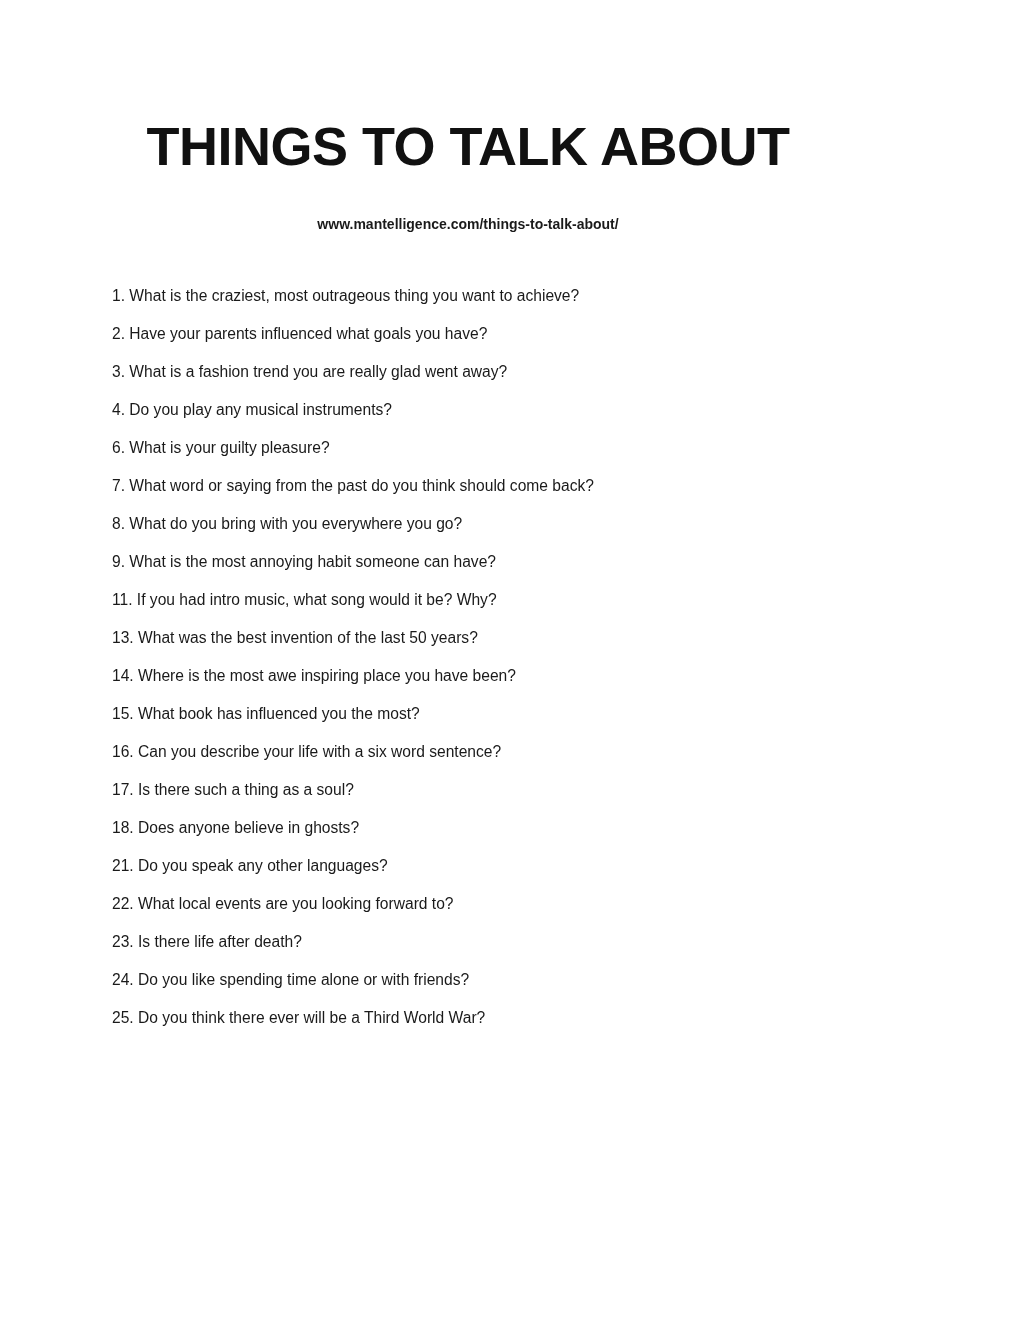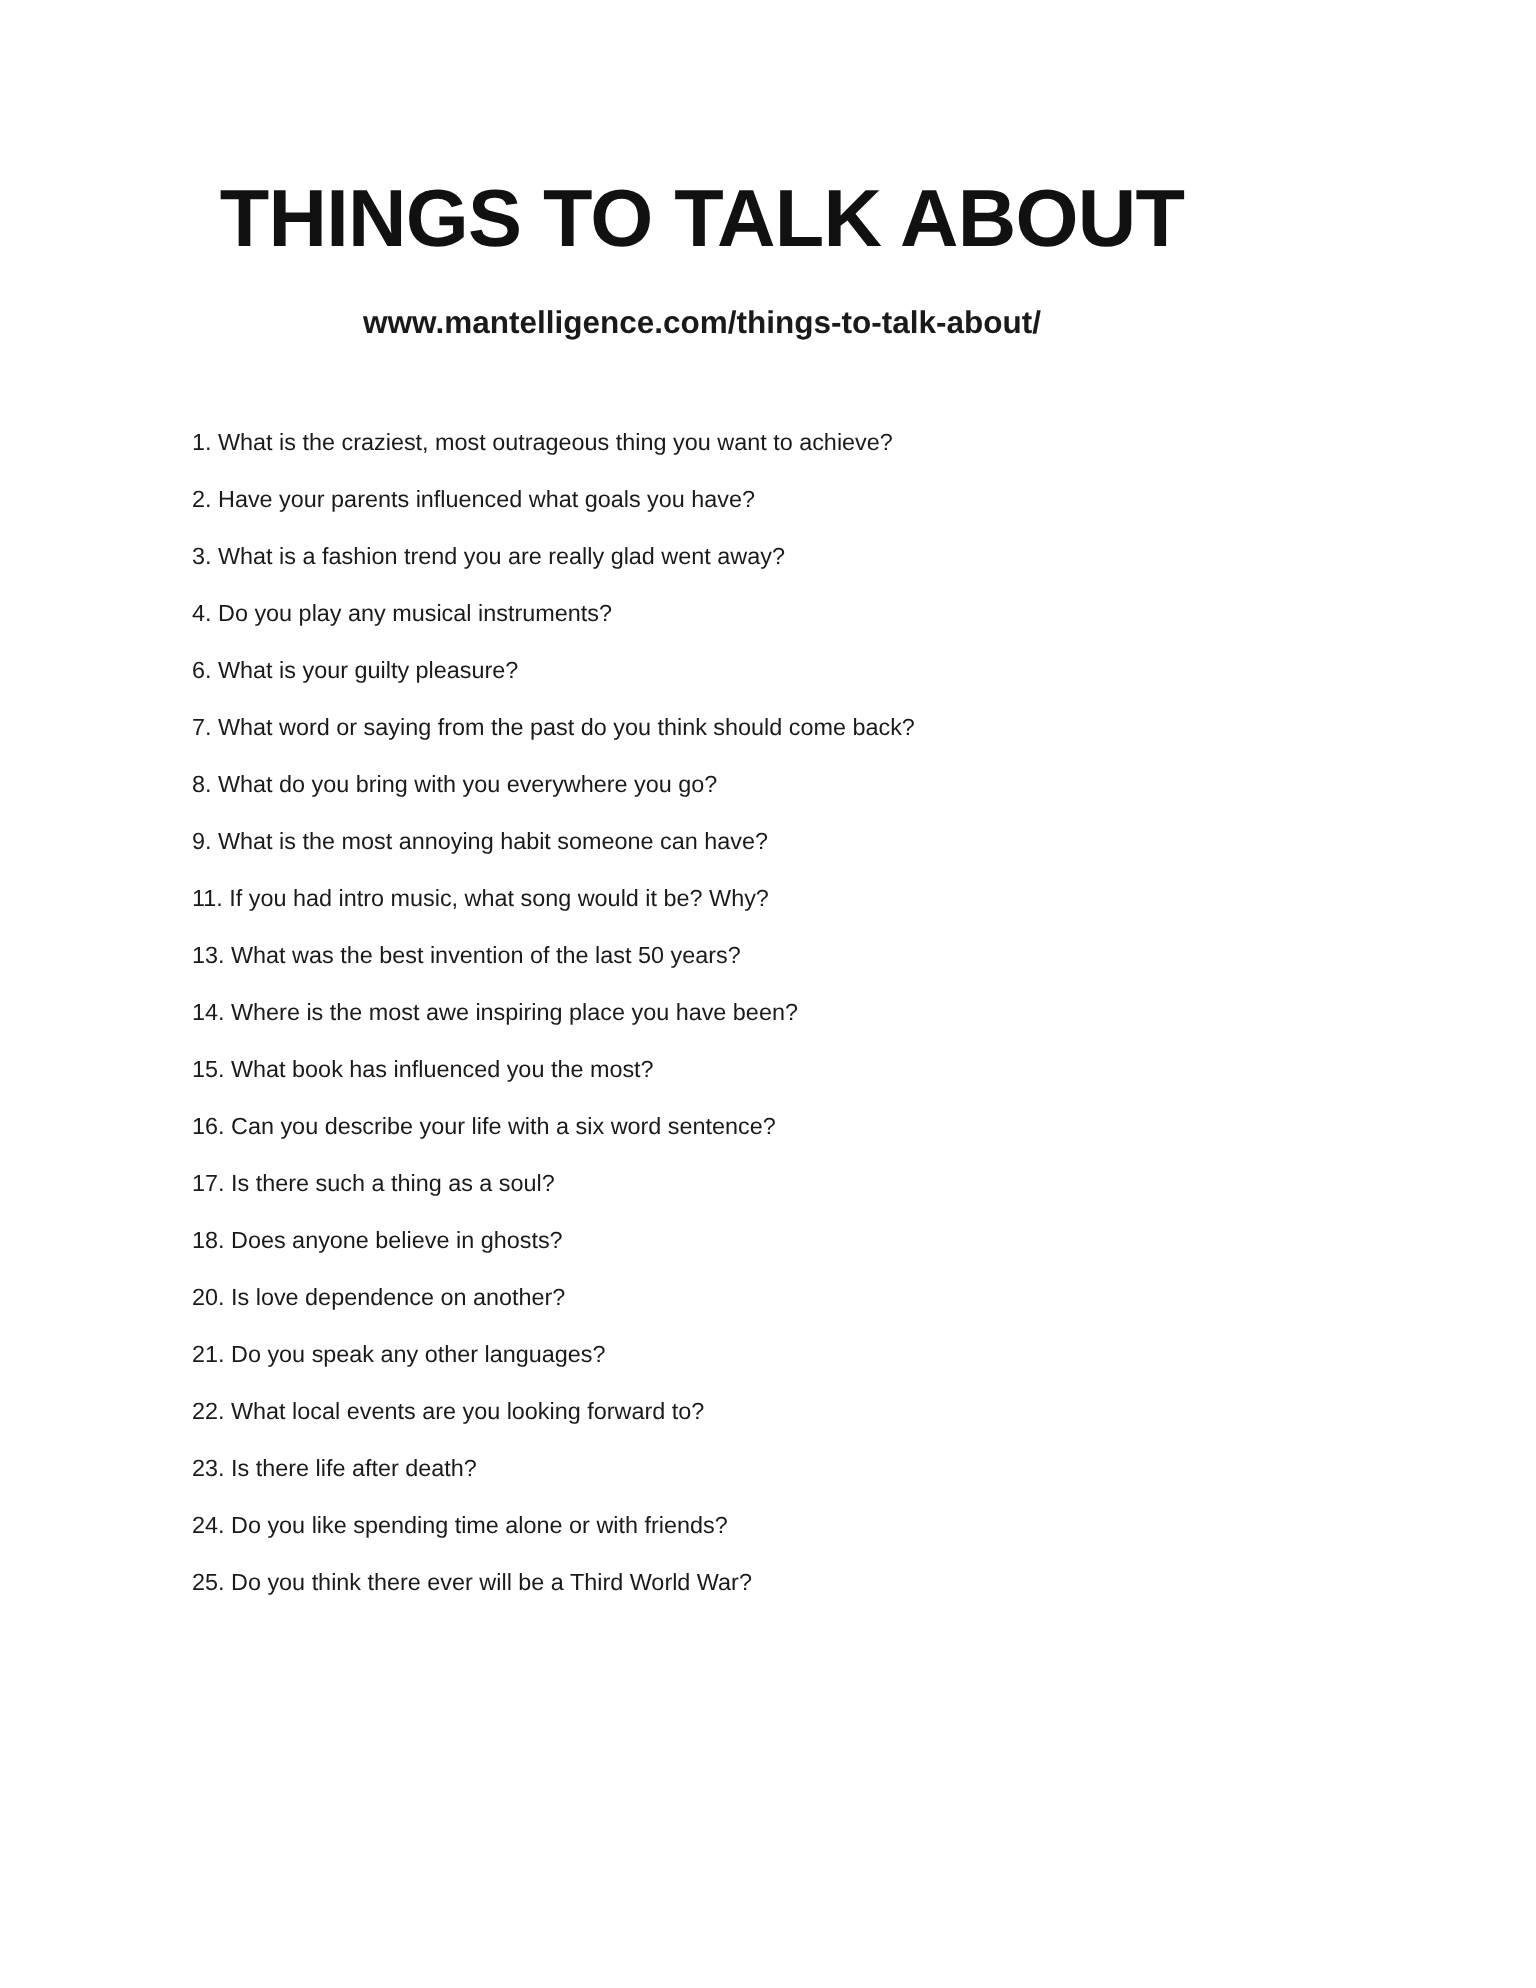--- a/index.html
+++ b/index.html
@@ -27,33 +27,33 @@
     font-size: 54px;
     font-weight: bold;
     letter-spacing: -0.5px;
     margin: 0;
     padding-top: 118px;
     line-height: 1.05;
     color: #111111;
   }
   .doc-subtitle {
     text-align: center;
-    font-size: 21px;
+    font-size: 14px;
     font-weight: bold;
-    margin: 4px;
+    margin: 16px;
     padding-top: 25px;
     color: #1a1a1a;
   }
   .list {
     margin: 0;
     padding: 0;
     list-style: none;
     position: absolute;
     top: 288px;
-    left: 128px;
+    left: 112px;
     right: 80px;
   }
   .list-item {
     font-size: 15.6px;
     line-height: 1.0;
     color: #1a1a1a;
     margin-bottom: 22.4px;
     white-space: nowrap;
   }
 </style>
@@ -72,20 +72,19 @@
     <li class="list-item">7. What word or saying from the past do you think should come back?</li>
     <li class="list-item">8. What do you bring with you everywhere you go?</li>
     <li class="list-item">9. What is the most annoying habit someone can have?</li>
     <li class="list-item">11. If you had intro music, what song would it be? Why?</li>
     <li class="list-item">13. What was the best invention of the last 50 years?</li>
     <li class="list-item">14. Where is the most awe inspiring place you have been?</li>
     <li class="list-item">15. What book has influenced you the most?</li>
     <li class="list-item">16. Can you describe your life with a six word sentence?</li>
     <li class="list-item">17. Is there such a thing as a soul?</li>
     <li class="list-item">18. Does anyone believe in ghosts?</li>
-    <li class="list-item">20. Is love dependence on another?</li>
     <li class="list-item">21. Do you speak any other languages?</li>
     <li class="list-item">22. What local events are you looking forward to?</li>
     <li class="list-item">23. Is there life after death?</li>
     <li class="list-item">24. Do you like spending time alone or with friends?</li>
     <li class="list-item">25. Do you think there ever will be a Third World War?</li>
   </ul>
 </div>
 
 </body></html>

